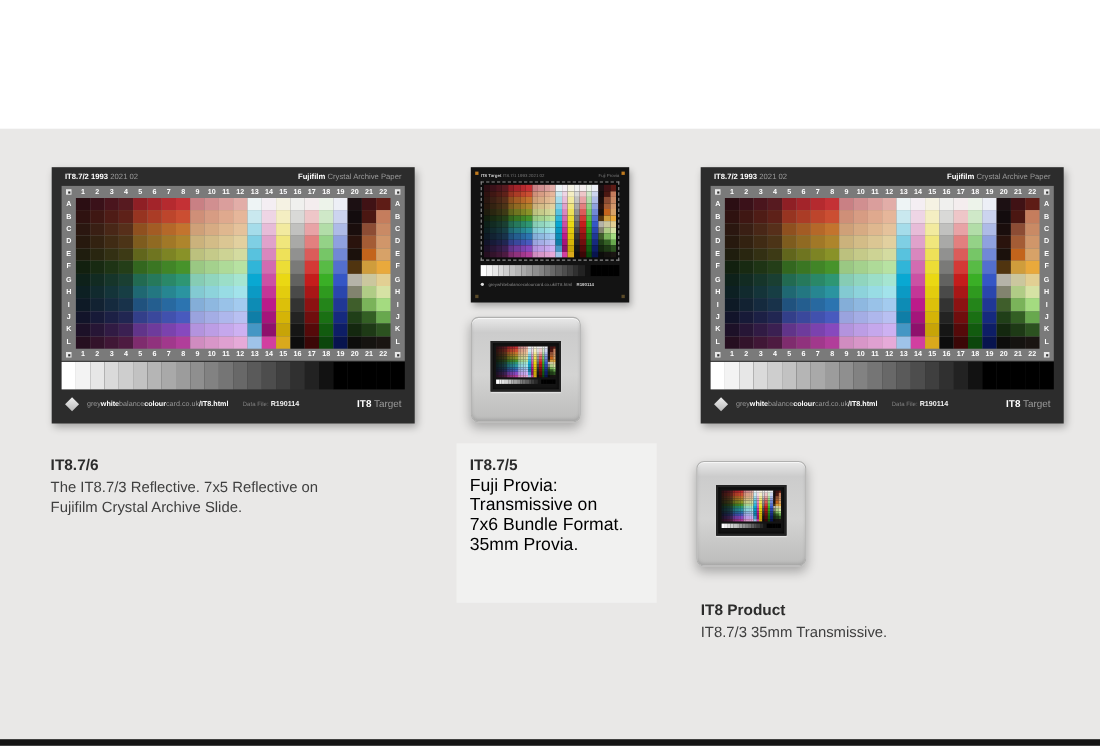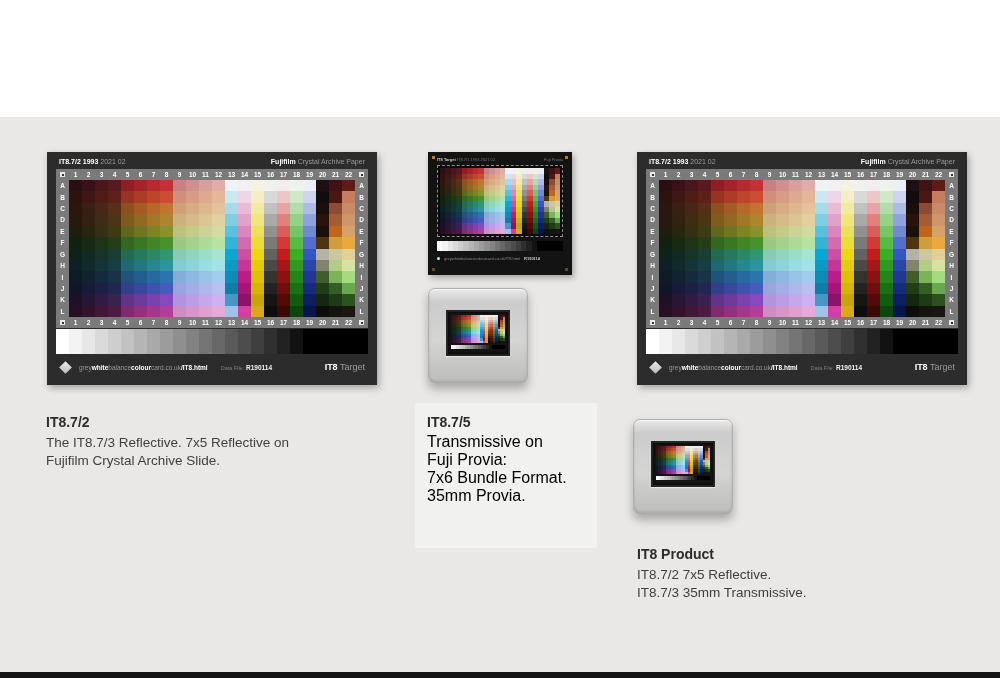--- a/index.html
+++ b/index.html
@@ -1763,35 +1763,34 @@
               <i style="background:rgb(0,0,0)"></i>
               <i style="background:rgb(0,0,0)"></i>
               <i style="background:rgb(0,0,0)"></i>
               <i style="background:rgb(0,0,0)"></i>
             </div>
       </div>
     </div>
       </div>
 
     <div class="ptext" style="left:46px; top:296px; width:350px;">
-      <h3>IT8.7/2</h3>
+      <h3>IT8.7/6</h3>
       <div>The IT8.7/3 Reflective. 7x5 Reflective on</div>
       <div>Fujifilm Crystal Archive Slide.</div>
     </div>
 
     <div class="pbox">
       <h3>IT8.7/5</h3>
+      <div>Fuji Provia:</div>
       <div>Transmissive on</div>
-      <div>Fuji Provia:</div>
       <div>7x6 Bundle Format.</div>
       <div>35mm Provia.</div>
     </div>
 
     <div class="ptext" style="left:637px; top:428px; width:280px;">
       <h3>IT8 Product</h3>
-      <div>IT8.7/2 7x5 Reflective.</div>
       <div>IT8.7/3 35mm Transmissive.</div>
     </div>
 
   </div>
 
   <div class="bottom-bar"></div>
 </div>
 
 </body></html>

